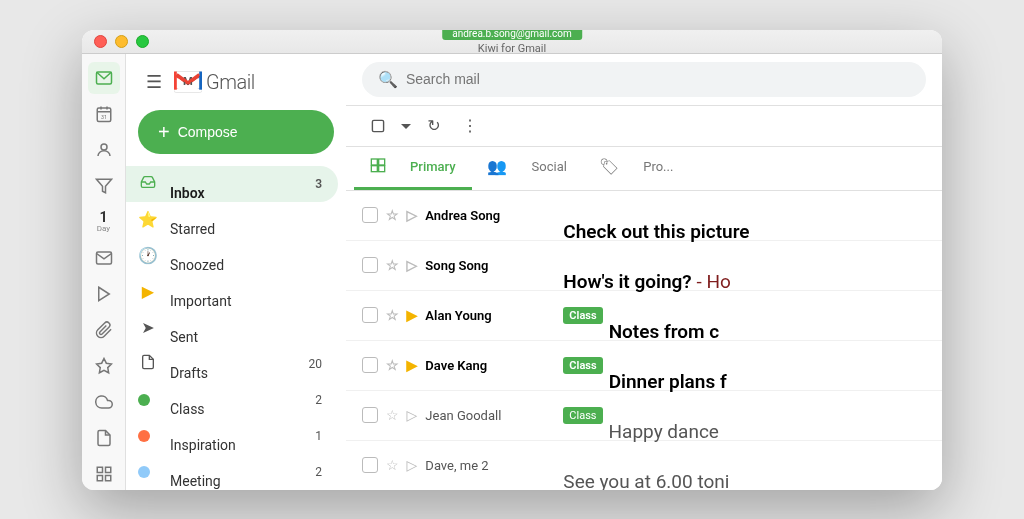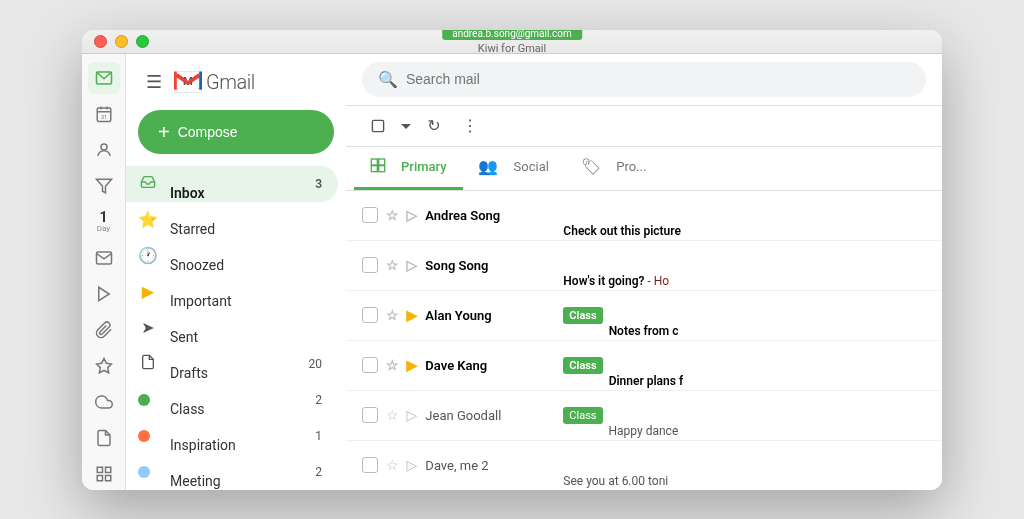--- a/index.html
+++ b/index.html
@@ -253,21 +253,21 @@
     
     .tabs {
       display: flex;
       align-items: center;
       border-bottom: 1px solid #e0e0e0;
       padding: 0 8px;
     }
     .tab {
       display: flex;
       align-items: center;
-      gap: 15px;
+      gap: 24px;
       padding: 10px 16px;
       cursor: pointer;
       font-size: 13px;
       color: #777;
       border-bottom: 3px solid transparent;
       position: relative;
     }
     .tab.active {
       color: #4caf50;
       border-bottom: 3px solid #4caf50;
@@ -319,21 +319,21 @@
     .tag {
       font-size: 11px;
       padding: 2px 6px;
       border-radius: 3px;
       color: white;
       white-space: nowrap;
       flex-shrink: 0;
     }
     .tag-green { background: #4caf50; }
     .subject {
-      font-size: 12px;
+      font-size: 19px;
       overflow: hidden;
       text-overflow: ellipsis;
       white-space: nowrap;
       margin-top: 32px;
     }
     .subject-dim {
       color: #7f1d1d;
       font-weight: 400;
     }
   </style>

